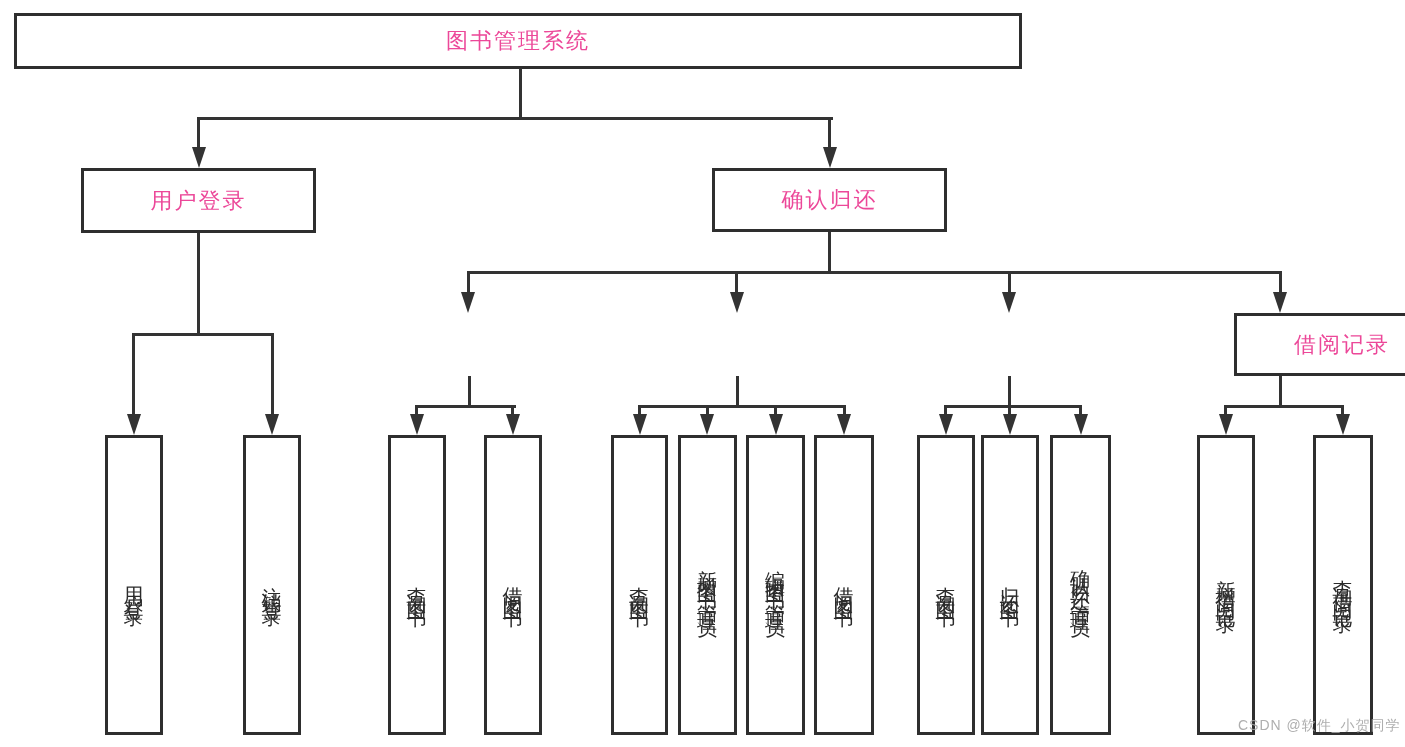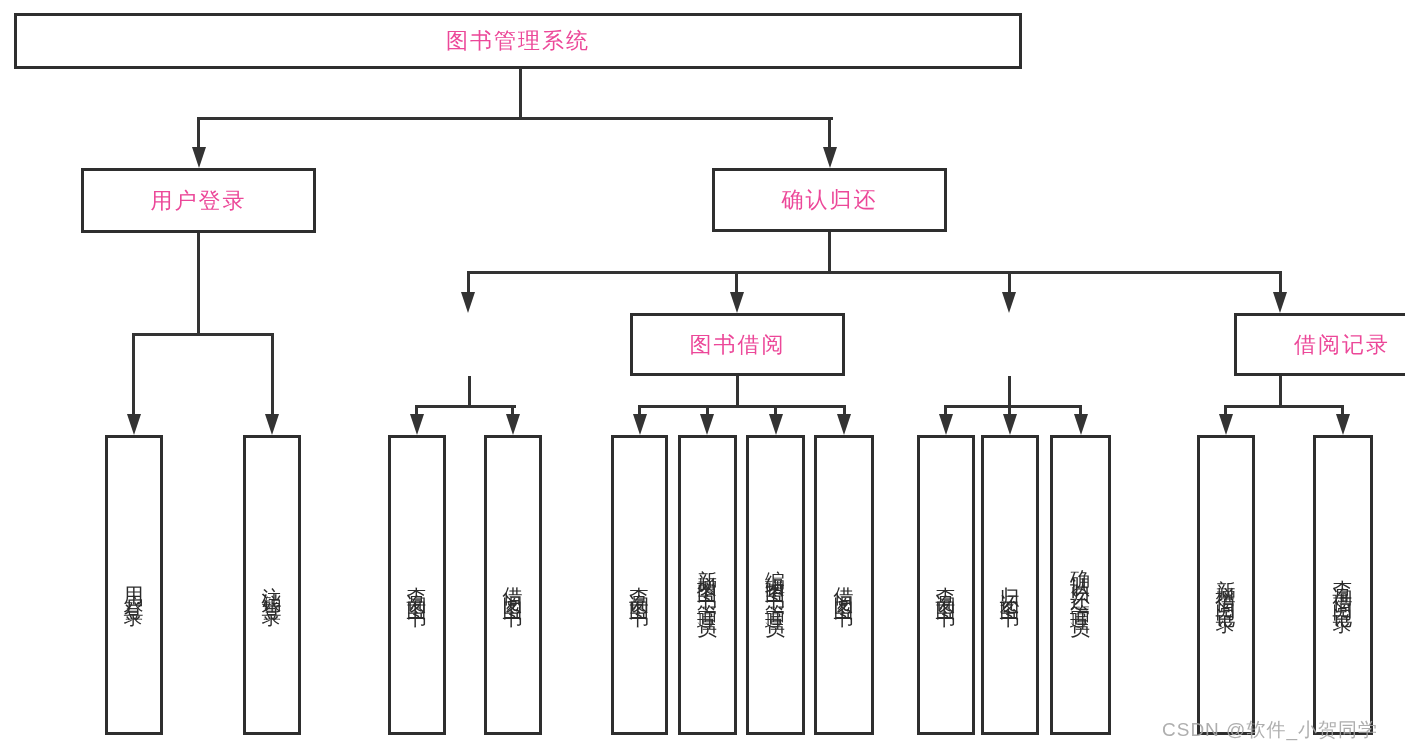--- a/index.html
+++ b/index.html
@@ -16,21 +16,21 @@
     writing-mode:vertical-rl; font-size:20px; color:#2b2b2b;
     letter-spacing:7px; line-height:1; white-space:nowrap;
   }
   .line { position:absolute; background:#333333; }
   .arrow {
     position:absolute; width:0; height:0;
     border-left:7px solid transparent; border-right:7px solid transparent;
     border-top:21px solid #333333;
   }
   .watermark {
-    position:absolute; left:1162px; top:717px; font-size:19px;
+    position:absolute; left:1238px; top:717px; font-size:14px;
     color:rgba(165,165,165,0.9); letter-spacing:1px; z-index:10; white-space:nowrap;
   }
 </style>
 </head>
 <body>
 
 <div class="stage">
 
   <div class="box" style="left:14px; top:13px; width:1008px; height:56px;">
     <span class="hlabel">图书管理系统</span>
@@ -61,23 +61,20 @@
   <div class="line" style="left:467px; top:271px; width:815px; height:3px;"></div>
   <div class="line" style="left:467px; top:271px; width:3px; height:24px;"></div>
   <div class="arrow" style="left:461px; top:292px;"></div>
   <div class="line" style="left:735px; top:271px; width:3px; height:24px;"></div>
   <div class="arrow" style="left:730px; top:292px;"></div>
   <div class="line" style="left:1008px; top:271px; width:3px; height:24px;"></div>
   <div class="arrow" style="left:1002px; top:292px;"></div>
   <div class="line" style="left:1279px; top:271px; width:3px; height:24px;"></div>
   <div class="arrow" style="left:1273px; top:292px;"></div>
 
-  <div class="box" style="left:630px; top:313px; width:215px; height:63px;">
-    <span class="hlabel">图书借阅</span>
-  </div>
   <div class="box" style="left:1234px; top:313px; width:216px; height:63px;">
     <span class="hlabel">借阅记录</span>
   </div>
 
   <div class="line" style="left:468px; top:376px; width:3px; height:31px;"></div>
   <div class="line" style="left:415px; top:405px; width:101px; height:3px;"></div>
   <div class="line" style="left:415px; top:405px; width:3px; height:12px;"></div>
   <div class="arrow" style="left:410px; top:414px;"></div>
   <div class="line" style="left:511px; top:405px; width:3px; height:12px;"></div>
   <div class="arrow" style="left:506px; top:414px;"></div>

